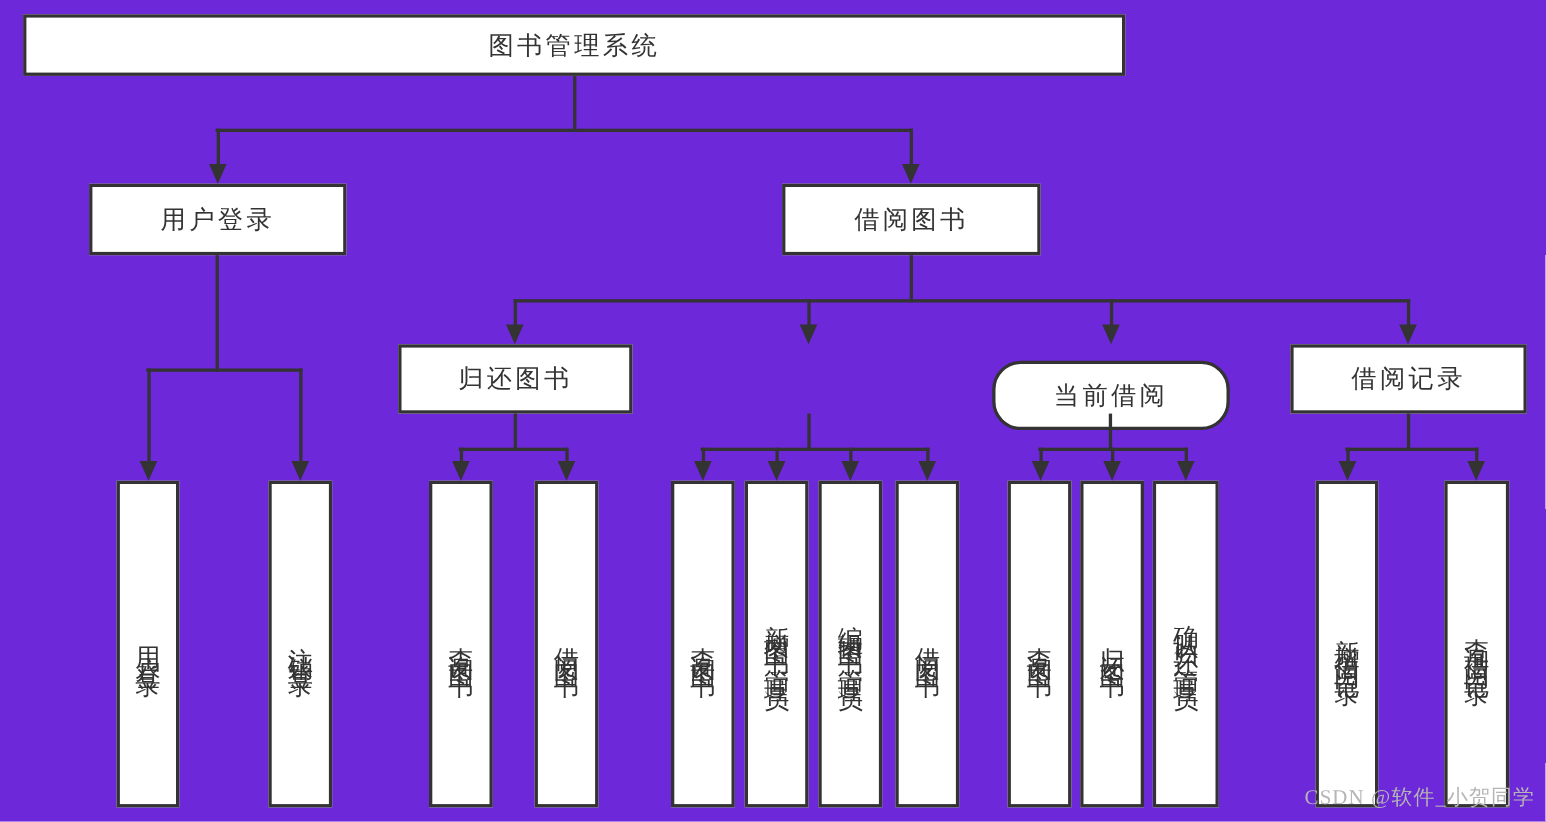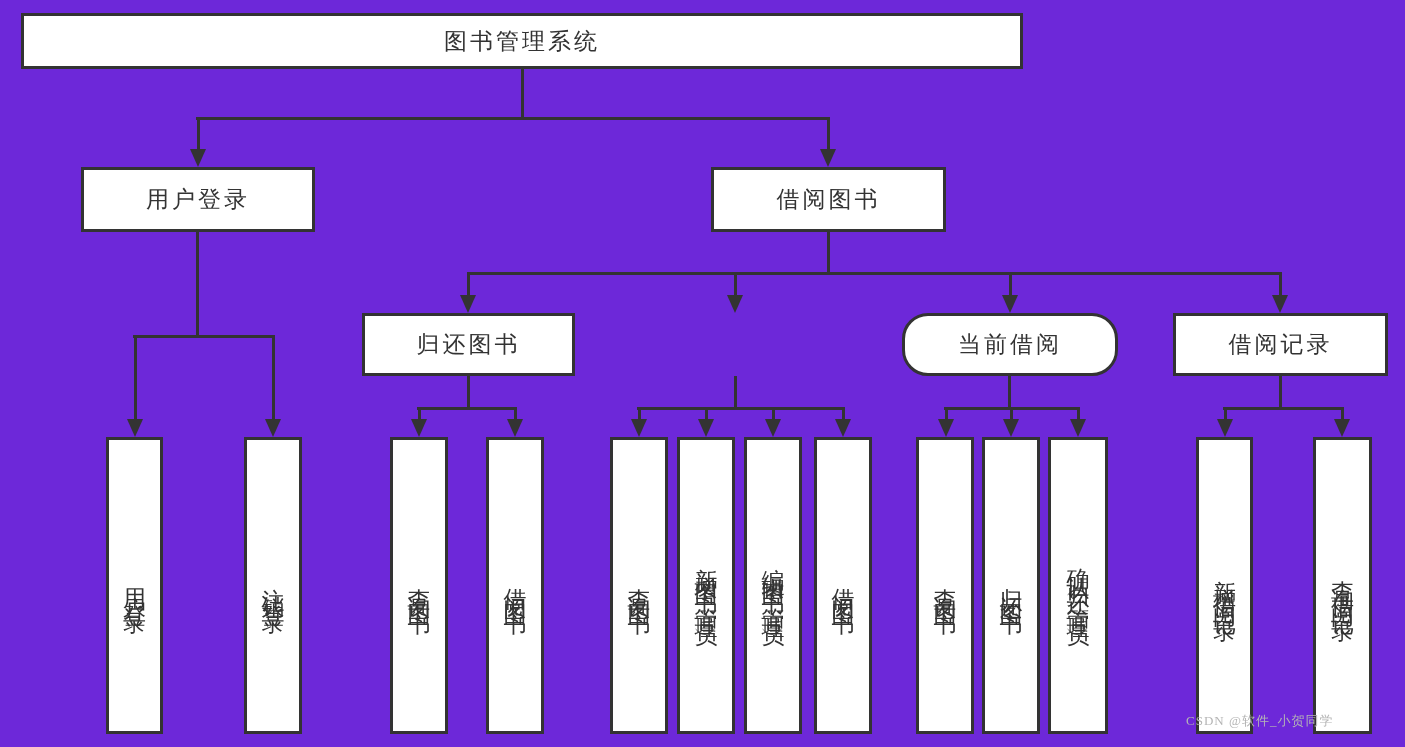--- a/index.html
+++ b/index.html
@@ -39,42 +39,42 @@
     content:"";position:absolute;left:6.5px;top:0;bottom:13px;width:3px;background:#333333;
   }
   .arrow::after{
     content:"";position:absolute;left:0;bottom:0;width:0;height:0;
     border-left:8px solid transparent;border-right:8px solid transparent;
     border-top:18px solid #333333;
   }
   .watermark{
     position:absolute;
     left:1186px;top:712px;
-    font-size:13px;
+    font-size:19px;
     letter-spacing:1px;
     color:#b5b5b5;
     white-space:nowrap;
     z-index:5;
   }
 </style>
 </head>
 <body>
 
 <div class="canvas">
 
   <div class="box hbox" style="left:21px;top:13px;width:1002px;height:56px;">图书管理系统</div>
 
   <div class="box hbox" style="left:81px;top:167px;width:234px;height:65px;">用户登录</div>
 
   <div class="box hbox" style="left:711px;top:167px;width:235px;height:65px;">借阅图书</div>
 
   <div class="box hbox" style="left:362px;top:313px;width:213px;height:63px;">归还图书</div>
 
 
-  <div class="box hbox" style="left:902px;top:313px;width:216px;height:63px;border-radius:26px;">当前借阅</div>
+  <div class="box hbox" style="left:902px;top:328px;width:216px;height:63px;border-radius:26px;">当前借阅</div>
 
   <div class="box hbox" style="left:1173px;top:313px;width:215px;height:63px;">借阅记录</div>
 
   <div class="box vbox" style="left:106px;top:437px;width:57px;height:297px;">用户登录</div>
 
   <div class="box vbox" style="left:244px;top:437px;width:58px;height:297px;">注销登录</div>
 
   <div class="box vbox" style="left:390px;top:437px;width:58px;height:297px;">查询图书</div>
 
   <div class="box vbox" style="left:486px;top:437px;width:58px;height:297px;">借阅图书</div>

